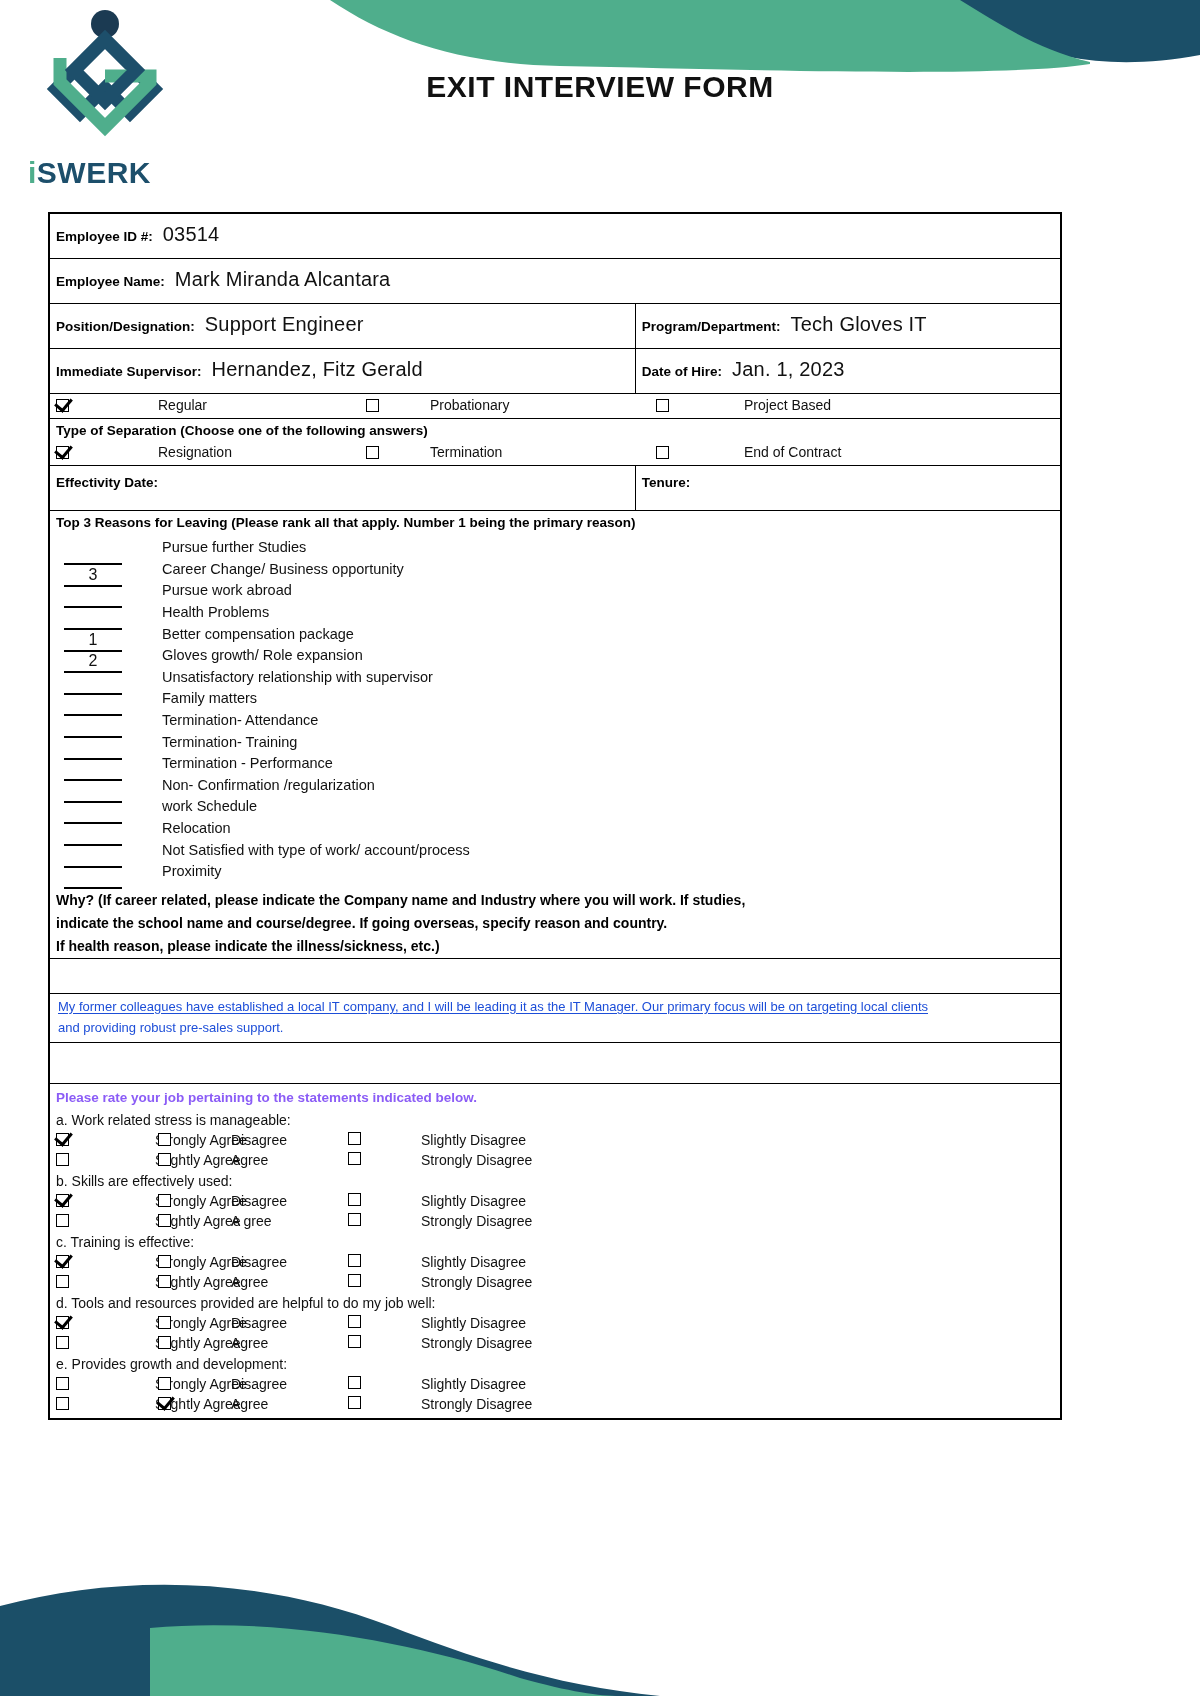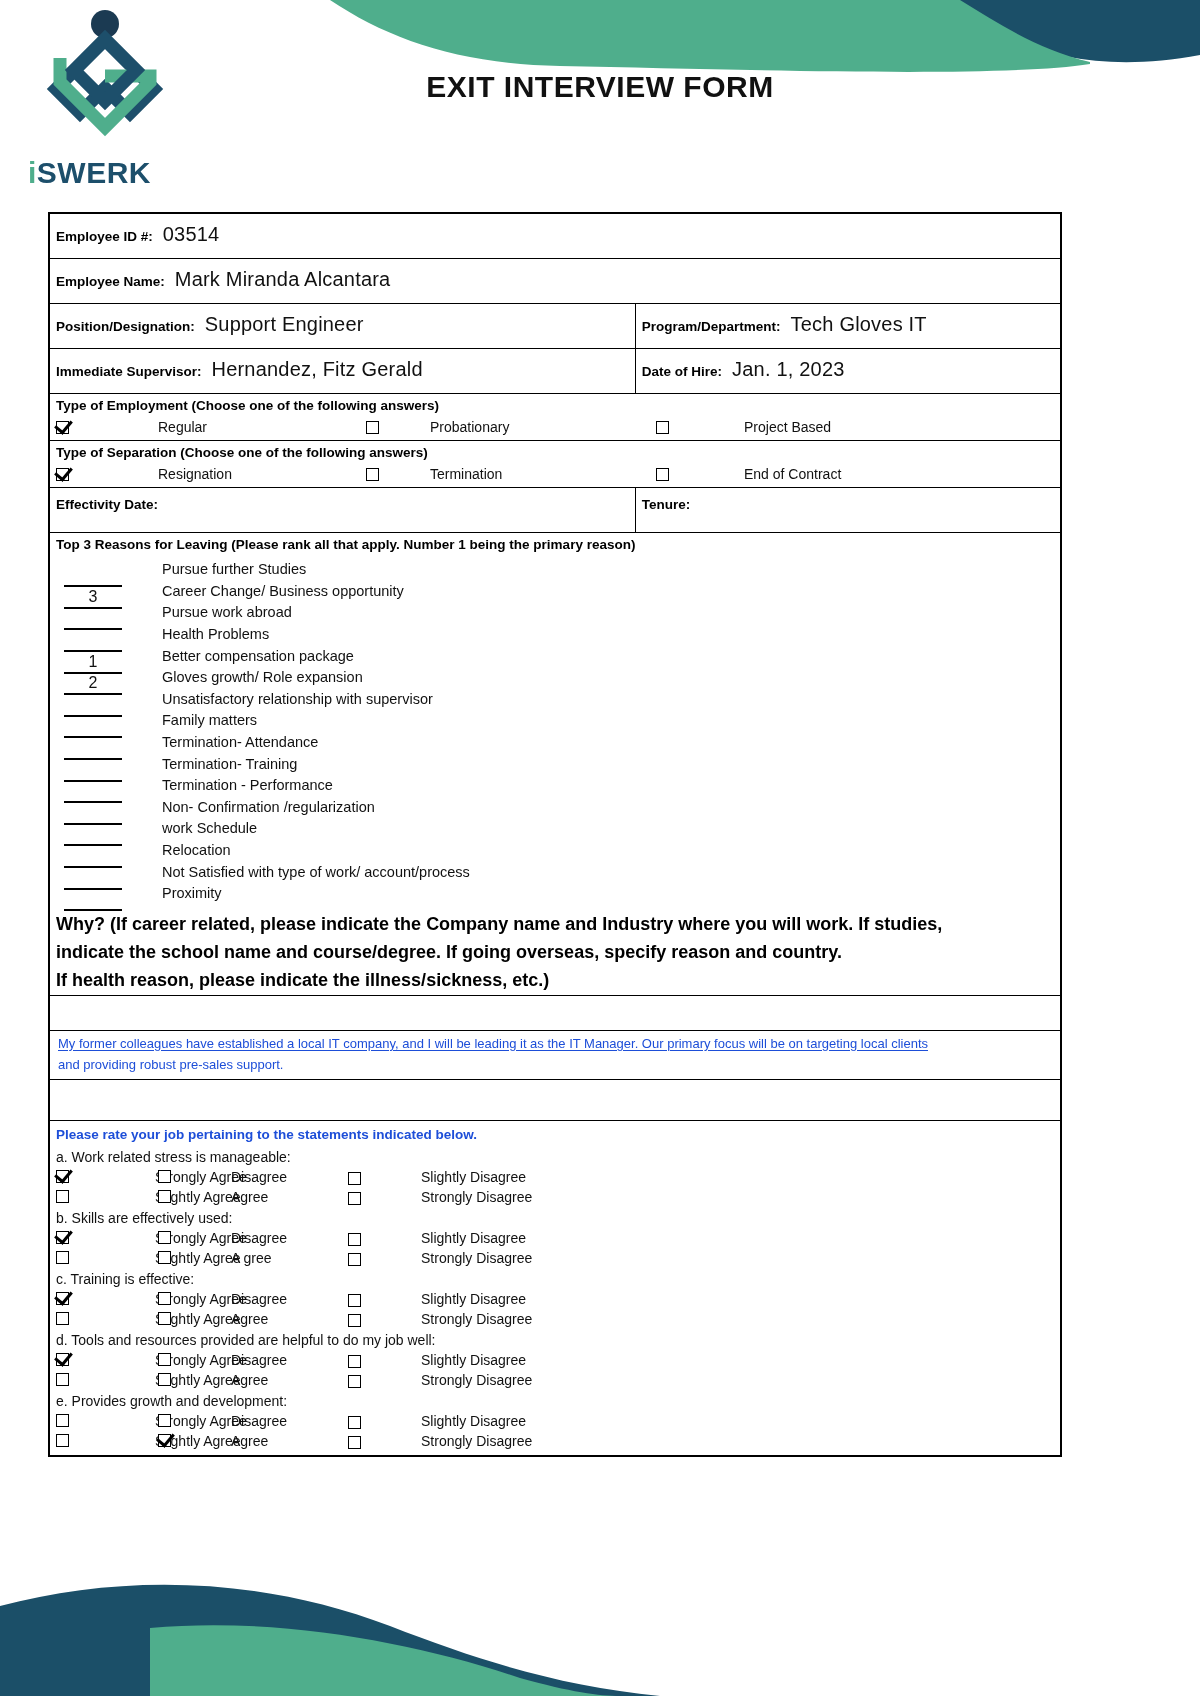--- a/index.html
+++ b/index.html
@@ -151,52 +151,52 @@
   }
   .reason-text {
     font-size: 14.5px;
     color: #111;
     font-family: "Liberation Sans", sans-serif;
     white-space: nowrap;
     line-height: 21px;
   }
 
   .whyline {
-    font-size: 18px;
+    font-size: 14px;
     font-weight: bold;
     color: #000;
     padding: 3px 6px 4px 6px;
     font-family: "Liberation Sans", sans-serif;
   }
   .answer-blank { height: 16px; }
   .answer-text {
     font-size: 13px;
     color: #1d4ed8;
     padding: 2px 8px 0 8px;
     line-height: 21px;
     font-family: "Liberation Sans", sans-serif;
   }
   .answer-text span { text-decoration: underline; text-underline-offset: 2px; }
 
   .rate-intro {
     font-size: 13.5px;
     font-weight: bold;
     padding: 6px 6px 4px 6px;
-    color: #1d4ed8;
+    color: #8b5cf6;
   }
   .stmt {
     font-size: 14px;
     color: #111;
     padding: 3px 6px 2px 6px;
     font-family: "Liberation Sans", sans-serif;
   }
   .rate-row { display: flex; align-items: center; padding: 2px 6px; }
   .rate-row .c1 { width: 102px; display: flex; align-items: center; flex: none; }
   .rate-row .c2 { width: 190px; display: flex; align-items: center; flex: none; }
-  .rate-row .c3 { width: 195px; display: flex; align-items: flex-end; flex: none; }
+  .rate-row .c3 { width: 195px; display: flex; align-items: flex-start; flex: none; }
   .rate-row .txt {
     font-size: 14px;
     color: #111;
     margin-left: 0;
     white-space: nowrap;
     font-family: "Liberation Sans", sans-serif;
   }
 </style>
 </head>
 <body>
@@ -271,21 +271,20 @@
     <div class="cell" style="width:42%;">
       <div class="fieldline">
         <span class="lbl">Date of Hire:</span>
         <span class="val">Jan. 1, 2023</span>
       </div>
     </div>
   </div>
 
   <div class="row">
     <div class="cell" style="width:100%;padding:0;">
-      <div class="sectionhdr">Type of Employment (Choose one of the following answers)</div>
       <div class="optrow">
         <div class="opt" style="width:102px;">
           <span class="cb checked"></span>
         </div>
         <div style="width:208px;">
           <span class="optlabel">Regular</span>
         </div>
         <div class="opt" style="width:64px;">
           <span class="cb"></span>
         </div>

